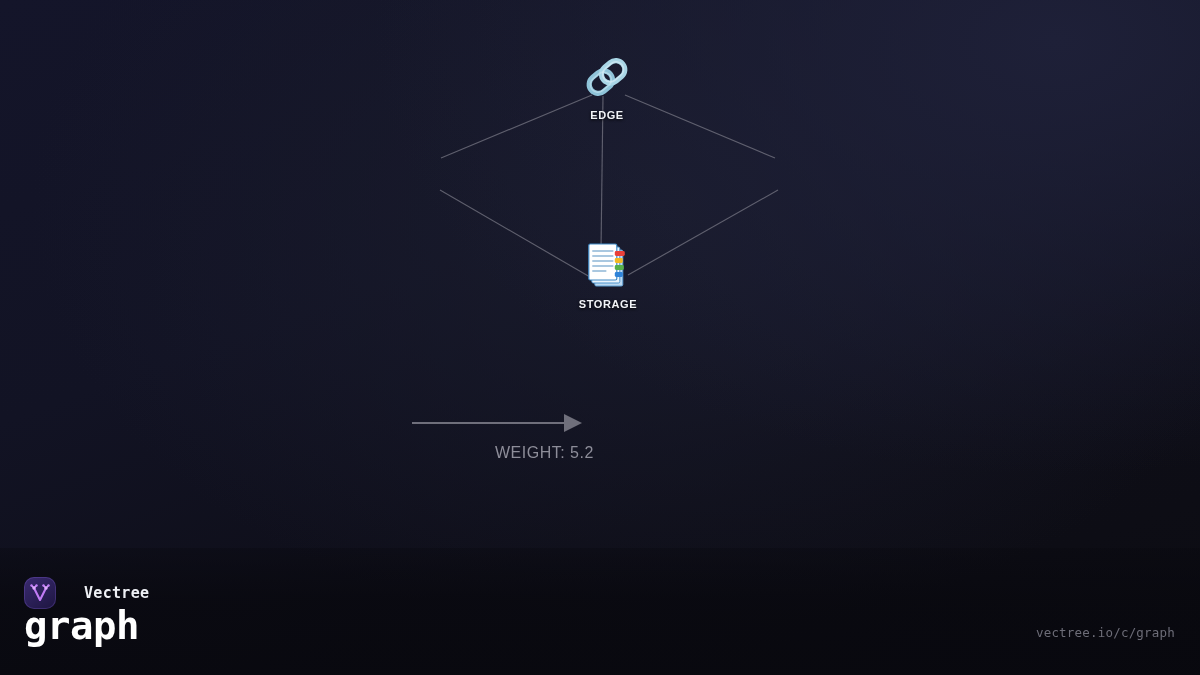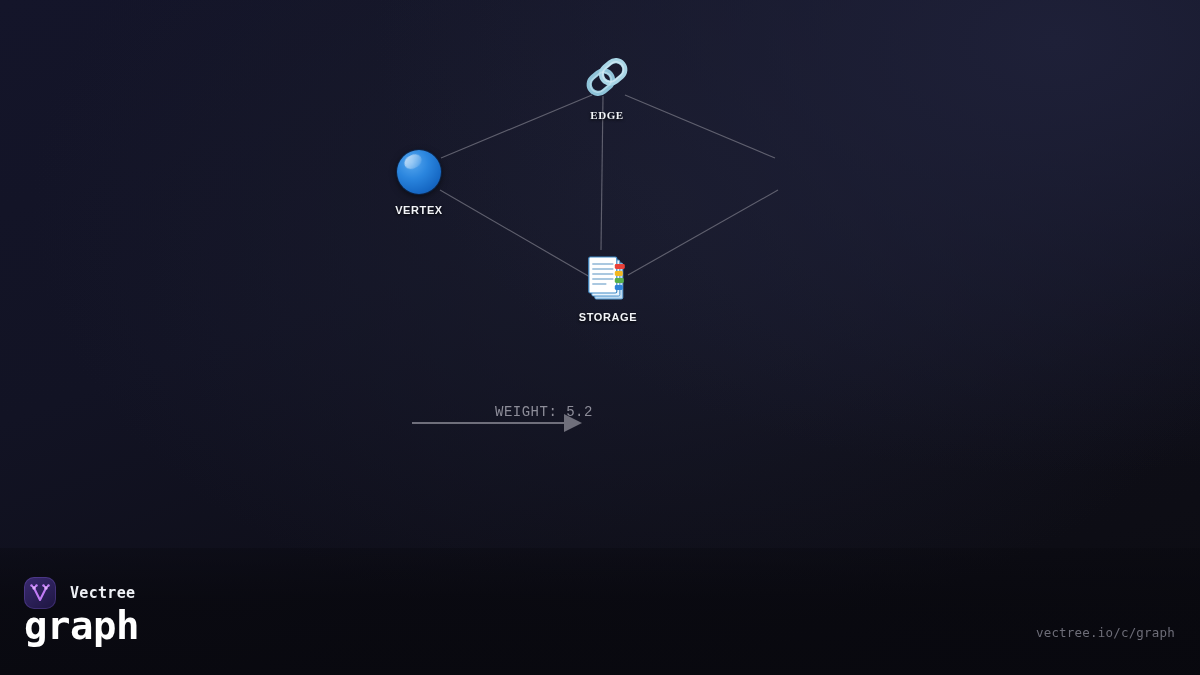--- a/index.html
+++ b/index.html
@@ -65,28 +65,29 @@
     width:12px; height:8px; border-radius:6px 6px 3px 3px;
     background:linear-gradient(180deg, rgba(255,255,255,.45), rgba(255,255,255,0));
   }
 
   
   .isvg{ position:absolute; left:50%; top:50%; transform:translate(-50%,-50%); }
 
   
   .wlabel{
     position:absolute;
-    font-family:Liberation Mono, monospace;
-    font-size:14px; letter-spacing:.5px;
+    font-family:Liberation Sans, sans-serif;
+    font-size:16px; letter-spacing:.5px;
     color:#8d8d99;
     white-space:nowrap;
+    margin-top:40px;
   }
 
   
-  #brandrow{ position:absolute; left:24px; top:577px; display:flex; align-items:center; gap:14px; }
+  #brandrow{ position:absolute; left:24px; top:577px; display:flex; align-items:center; gap:28px; }
   .logo{
     width:32px; height:32px; border-radius:10px;
     background:linear-gradient(145deg,#3a2a70 0%, #2a1f56 55%, #1d1540 100%);
     box-shadow:inset 0 0 0 1px rgba(160,120,255,.22);
     position:relative;
   }
   .brandname{
     font-family:"DejaVu Sans Mono", monospace;
     font-size:15px; font-weight:bold; color:#eef0f5; letter-spacing:.3px;
   }
@@ -117,43 +118,37 @@
       <line x1="603" y1="96" x2="601" y2="250"></line>
       <line x1="628" y1="275" x2="778" y2="190"></line>
     </g>
 
     <g>
       <line x1="412" y1="423" x2="566" y2="423" stroke="#6f6f7b" stroke-width="2"></line>
       <polygon points="564,414 582,423 564,432" fill="#6f6f7b"></polygon>
     </g>
   </svg>
 
-  <div class="node" style="left:419px; top:180px;">
-    <div class="glyph">
-      <div class="sphere"></div>
-    </div>
-    <div class="cap">VERTEX</div>
-  </div>
 
-  <div class="node" style="left:607px; top:85px;font-family:Liberation Serif, serif;">
+  <div class="node" style="left:607px; top:85px;">
     <div class="glyph">
       <svg class="isvg" width="54" height="54" viewBox="0 0 54 54">
         <g transform="rotate(-40 27 27)" fill="none" stroke-linecap="round">
           <rect x="6.5" y="18" width="25" height="18" rx="9" stroke="#8fc4d9" stroke-width="5.2"></rect>
           <rect x="22.5" y="18" width="25" height="18" rx="9" stroke="#a9d6e6" stroke-width="5.2"></rect>
           <rect x="7.6" y="19.4" width="22.8" height="15.2" rx="7.6" stroke="#cfe9f3" stroke-width="1.5" opacity=".55"></rect>
           <rect x="23.6" y="19.4" width="22.8" height="15.2" rx="7.6" stroke="#e3f3fa" stroke-width="1.5" opacity=".55"></rect>
         </g>
       </svg>
     </div>
     <div class="cap">EDGE</div>
   </div>
 
 
-  <div class="node" style="left:608px; top:287px;">
+  <div class="node" style="left:608px; top:274px;">
     <div class="glyph">
       <svg class="isvg" width="52" height="52" viewBox="0 0 52 52">
         <rect x="13" y="10" width="28" height="36" rx="1.5" fill="#bcd9f0" stroke="#5d9fd4" stroke-width="1"></rect>
         <rect x="10" y="7" width="28" height="36" rx="1.5" fill="#eaf4fc" stroke="#4f96ce" stroke-width="1"></rect>
         <rect x="7" y="4" width="28" height="36" rx="1.5" fill="#ffffff" stroke="#3f8ac6" stroke-width="1.2"></rect>
         <g stroke="#8fb6d6" stroke-width="1.5" stroke-linecap="round">
           <line x1="11" y1="11" x2="31" y2="11"></line>
           <line x1="11" y1="16" x2="31" y2="16"></line>
           <line x1="11" y1="21" x2="31" y2="21"></line>
           <line x1="11" y1="26" x2="31" y2="26"></line>

